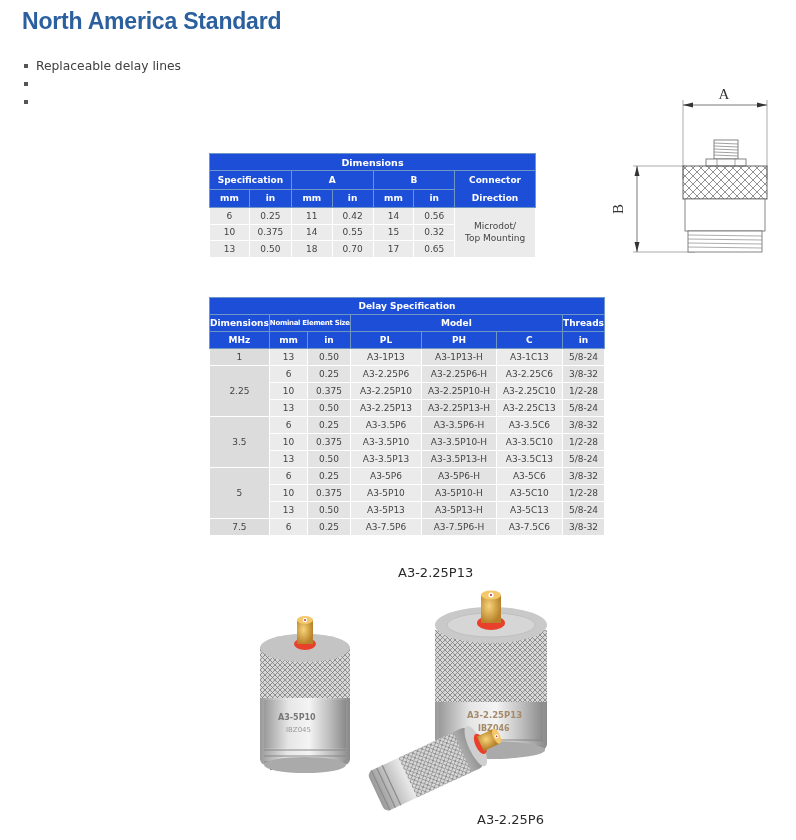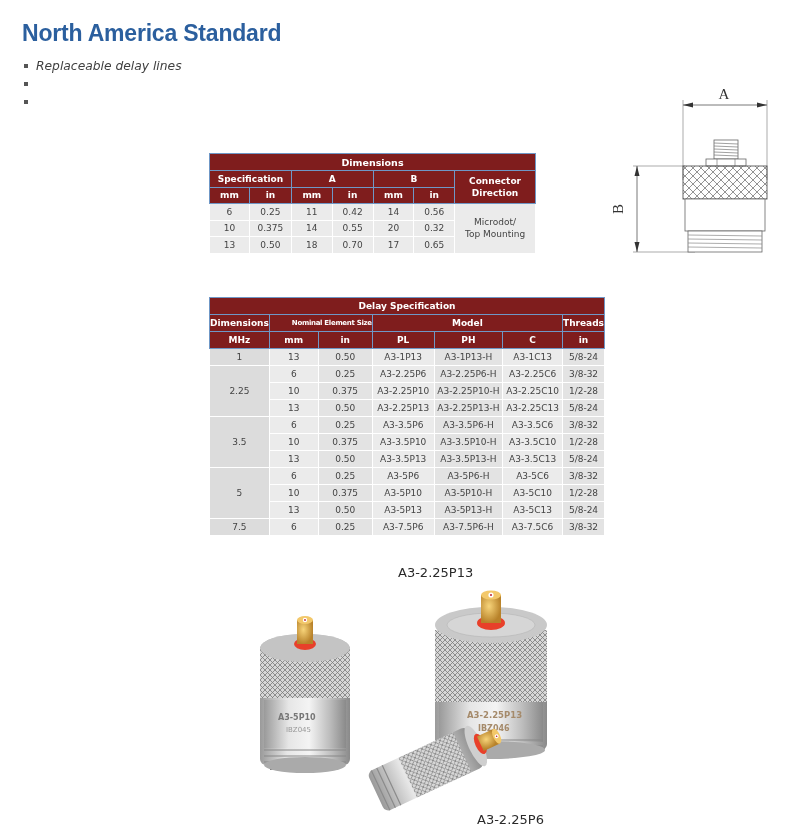--- a/index.html
+++ b/index.html
@@ -3,50 +3,50 @@
 <meta charset="utf-8">
 <style>
   * { margin: 0; padding: 0; box-sizing: border-box; }
   body {
     width: 796px; height: 840px; background: #ffffff; position: relative; overflow: hidden;
     font-family: "DejaVu Sans", "Liberation Sans", sans-serif; color: #3a3a3a;
   }
   .title {
     position: absolute; left: 22px; top: 8px;
     font-family: "Liberation Sans", sans-serif; font-weight: bold;
-    font-size: 23px; color: #2b5f9e; letter-spacing: -0.2px; margin-top: 12px;
+    font-size: 23px; color: #2b5f9e; letter-spacing: -0.2px;
   }
   .bullets { position: absolute; left: 22px; top: 57px; list-style: none; }
   .bullets li {
     font-family: "DejaVu Sans", sans-serif; font-size: 12.3px; color: #404040;
-    height: 18px; line-height: 18px; position: relative; padding-left: 14px; white-space: nowrap; font-style: italic;
+    height: 18px; line-height: 18px; position: relative; padding-left: 14px; white-space: nowrap;
   }
   .bullets li .sq {
     position: absolute; left: 2px; top: 7px; width: 4px; height: 4px; background: #555;
   }
 
   table { border-collapse: collapse; position: absolute; font-family: "DejaVu Sans", sans-serif; }
   td, th { text-align: center; vertical-align: middle; padding: 0; white-space: nowrap; }
   th {
-    background: #7f1d1d; color: #fff; font-weight: bold; font-size: 9px;
+    background: #1d4ed8; color: #fff; font-weight: bold; font-size: 9px;
     border: 1px solid #6f97c6;
   }
   td { font-size: 9px; color: #444; border: 1px solid #ffffff; }
   .c1 { background: #ebebeb; }
   .c2 { background: #dcdcdc; }
   .c3 { background: #e3e3e3; }
 
   #dim-table { left: 209px; top: 153px; width: 327px; }
   #dim-table th, #dim-table td { height: 16.5px; }
   #dim-table th.topcap { height: 17px; font-size: 9.5px; }
 
   #probe-table { left: 209px; top: 297px; width: 396px; }
   #probe-table th { height: 17px; }
   #probe-table td { height: 17px; }
-  #probe-table th.small { font-size: 7px; letter-spacing: -0.3px; padding-left: 22px; }
+  #probe-table th.small { font-size: 7px; letter-spacing: -0.3px; }
 
   .diagram { position: absolute; left: 605px; top: 80px; width: 175px; height: 185px; }
 
   .photo { position: absolute; left: 230px; top: 580px; width: 350px; height: 250px; }
   .caption {
     position: absolute; font-family: "DejaVu Sans", sans-serif; font-size: 13px; color: #2a2a2a;
   }
 </style>
 </head>
 <body>
@@ -70,21 +70,21 @@
       <col style="width:81px">
   </colgroup>
   <tbody>
       <tr>
     <th class="topcap" colspan="7">Dimensions</th>
   </tr>
   <tr>
     <th colspan="2">Specification</th>
     <th colspan="2">A</th>
     <th colspan="2">B</th>
-    <th rowspan="2" style="white-space:normal;line-height:12px;"><span>Connector Direction</span></th>
+    <th rowspan="2" style="white-space:normal;line-height:18px;"><span>Connector Direction</span></th>
   </tr>
   <tr>
     <th>mm</th>
     <th>in</th>
     <th>mm</th>
     <th>in</th>
     <th>mm</th>
     <th>in</th>
   </tr>
   <tr>
@@ -97,21 +97,21 @@
     <td class="c1" rowspan="3" style="line-height:12px;">
       <span>Microdot/</span><br>
       <span>Top Mounting</span>
     </td>
   </tr>
   <tr>
     <td class="c1">10</td>
     <td class="c1">0.375</td>
     <td class="c1">14</td>
     <td class="c1">0.55</td>
-    <td class="c1">20</td>
+    <td class="c1">15</td>
     <td class="c1">0.32</td>
   </tr>
   <tr>
     <td class="c1">13</td>
     <td class="c1">0.50</td>
     <td class="c1">18</td>
     <td class="c1">0.70</td>
     <td class="c1">17</td>
     <td class="c1">0.65</td>
   </tr>

